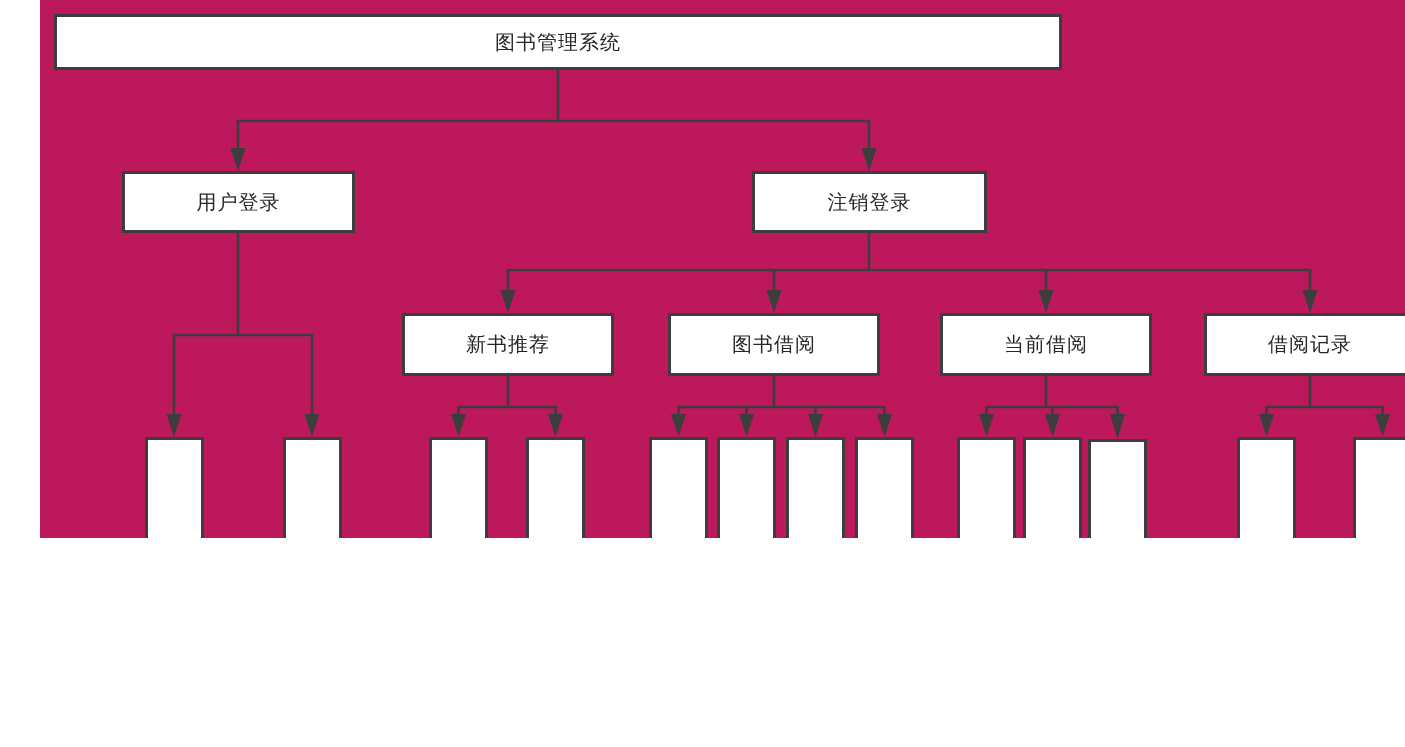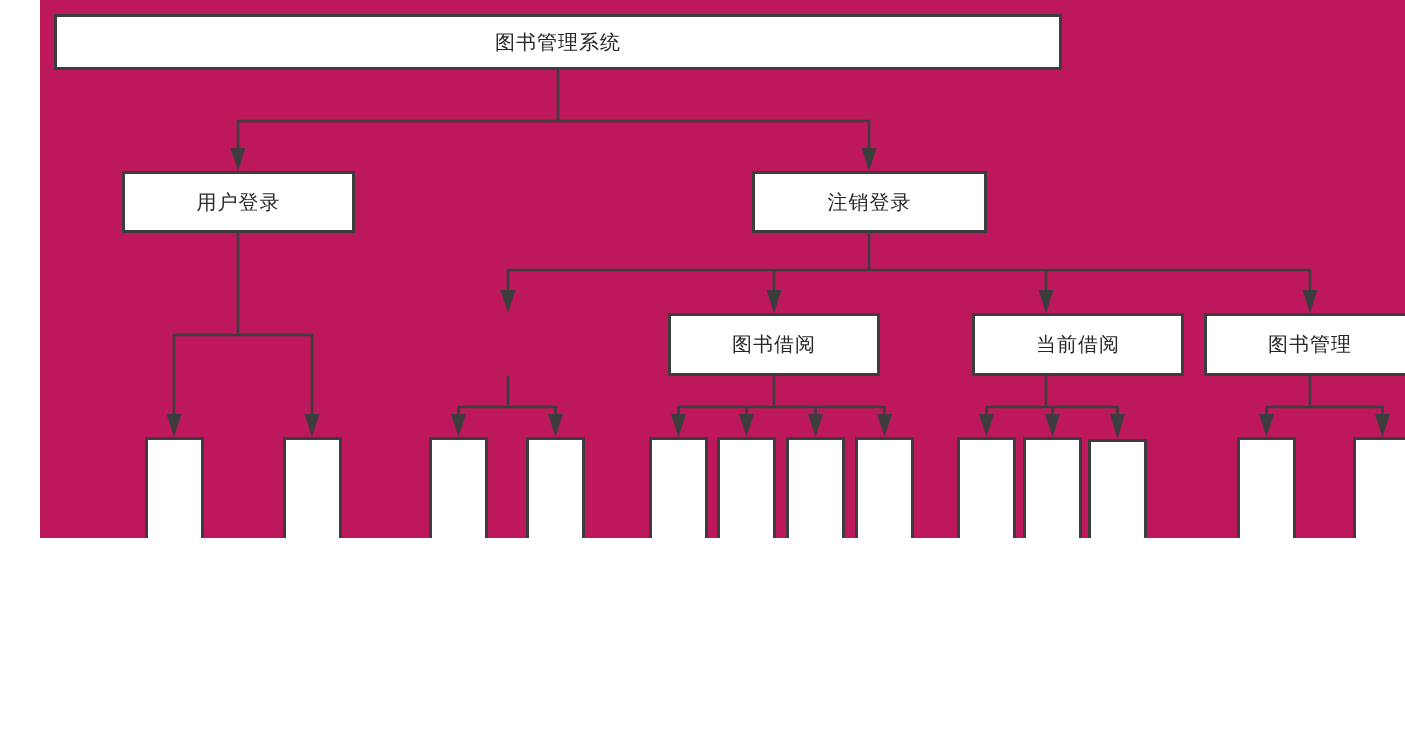--- a/index.html
+++ b/index.html
@@ -150,28 +150,31 @@
     <span>图书管理系统</span>
   </div>
 
   <div class="node hnode" style="left:82px; top:171px; width:233px; height:62px;">
     <span>用户登录</span>
   </div>
   <div class="node hnode" style="left:712px; top:171px; width:235px; height:62px;">
     <span>注销登录</span>
   </div>
 
+  <div class="node hnode" style="left:362px; top:313px; width:212px; height:63px;">
+    <span>新书推荐</span>
+  </div>
   <div class="node hnode" style="left:628px; top:313px; width:212px; height:63px;font-family:Liberation Serif, serif;">
     <span>图书借阅</span>
   </div>
-  <div class="node hnode" style="left:932px; top:313px; width:212px; height:63px;">
+  <div class="node hnode" style="left:900px; top:313px; width:212px; height:63px;">
     <span>当前借阅</span>
   </div>
   <div class="node hnode" style="left:1164px; top:313px; width:212px; height:63px;">
-    <span>图书管理</span>
+    <span>借阅记录</span>
   </div>
 
   <div class="node vnode" style="left:105px;">
     <span class="vlabel">用户登录</span>
   </div>
   <div class="node vnode" style="left:243px;">
     <span class="vlabel">注销登录</span>
   </div>
 
   <div class="node vnode" style="left:389px;">

